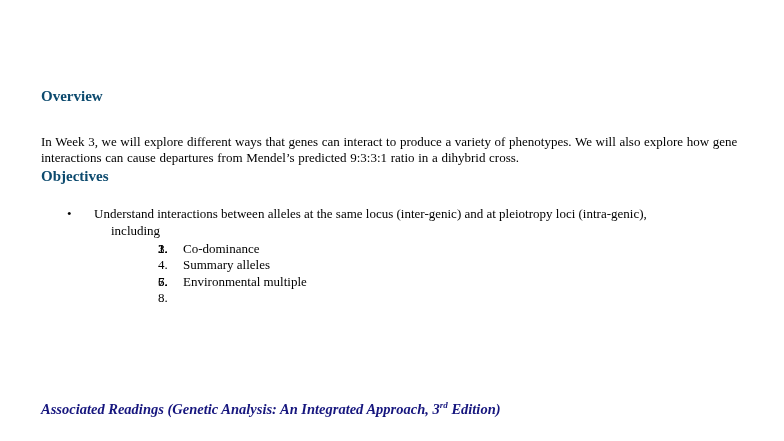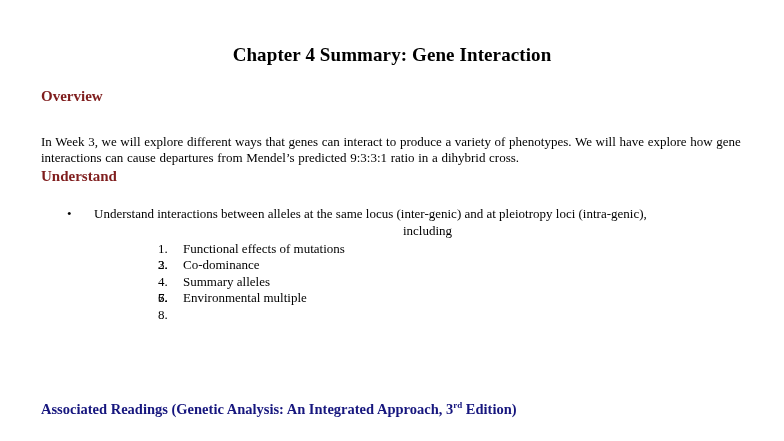--- a/index.html
+++ b/index.html
@@ -36,36 +36,37 @@
     color: #000000;
     line-height: 1.1;
   }
 
   
   .section-heading {
     position: absolute;
     left: 41px;
     font-size: 15px;
     font-weight: bold;
-    color: #7f1d1d;
+    color: #0c4a6e;
     line-height: 1.15;
     white-space: nowrap;
   }
   .heading-overview   { top: 88px; }
   .heading-objectives { top: 168px; }
 
   .readings-heading {
     position: absolute;
     left: 41px;
     top: 401px;
     font-size: 14.5px;
     font-weight: bold;
     color: #16167e;
     line-height: 1.15;
     white-space: nowrap;
+    font-style: italic;
   }
   .readings-heading sup {
     font-size: 0.62em;
     vertical-align: super;
     line-height: 0;
   }
 
   
   .overview-para {
     position: absolute;
@@ -96,21 +97,20 @@
   .bullet-marker {
     position: absolute;
     left: 3px;
     top: 0;
     font-size: 13px;
     line-height: 17px;
   }
   .bullet-text-sub {
     display: block;
     padding-left: 17px;
-    text-align: center;
   }
 
   
   .numbered-list {
     position: absolute;
     left: 158px;
     top: 241px;
     width: 560px;
   }
   .numbered-item {
@@ -129,40 +129,38 @@
     text-align: left;
     font-size: 13px;
     line-height: 16.4px;
   }
 </style>
 </head>
 <body>
 
 <div class="page">
 
-  <div class="doc-title">Chapter 4 Summary: Gene Interaction</div>
 
   <div class="section-heading heading-overview">Overview</div>
 
-  <p class="overview-para">In Week 3, we will explore different ways that genes can interact to produce a variety of phenotypes.  We will have explore how gene interactions can cause departures from Mendel’s predicted 9:3:3:1 ratio in a dihybrid cross.</p>
+  <p class="overview-para">In Week 3, we will explore different ways that genes can interact to produce a variety of phenotypes.  We will also explore how gene interactions can cause departures from Mendel’s predicted 9:3:3:1 ratio in a dihybrid cross.</p>
 
-  <div class="section-heading heading-objectives">Understand</div>
+  <div class="section-heading heading-objectives">Objectives</div>
 
   <div class="bullet-block">
     <div class="bullet-row">
       <span class="bullet-marker">•</span>
       <span>Understand interactions between alleles at the same locus (inter-genic) and at pleiotropy loci (intra-genic),</span>
       <span class="bullet-text-sub">including</span>
     </div>
   </div>
 
   <div class="numbered-list">
     <div class="numbered-item">
       <span class="num-marker">1.</span>
-      <span>Functional effects of mutations</span>
     </div>
     <div class="numbered-item">
       <span class="num-marker">2.</span>
     </div>
     <div class="numbered-item">
       <span class="num-marker">3.</span>
       <span>Co-dominance</span>
     </div>
     <div class="numbered-item">
       <span class="num-marker">4.</span>

